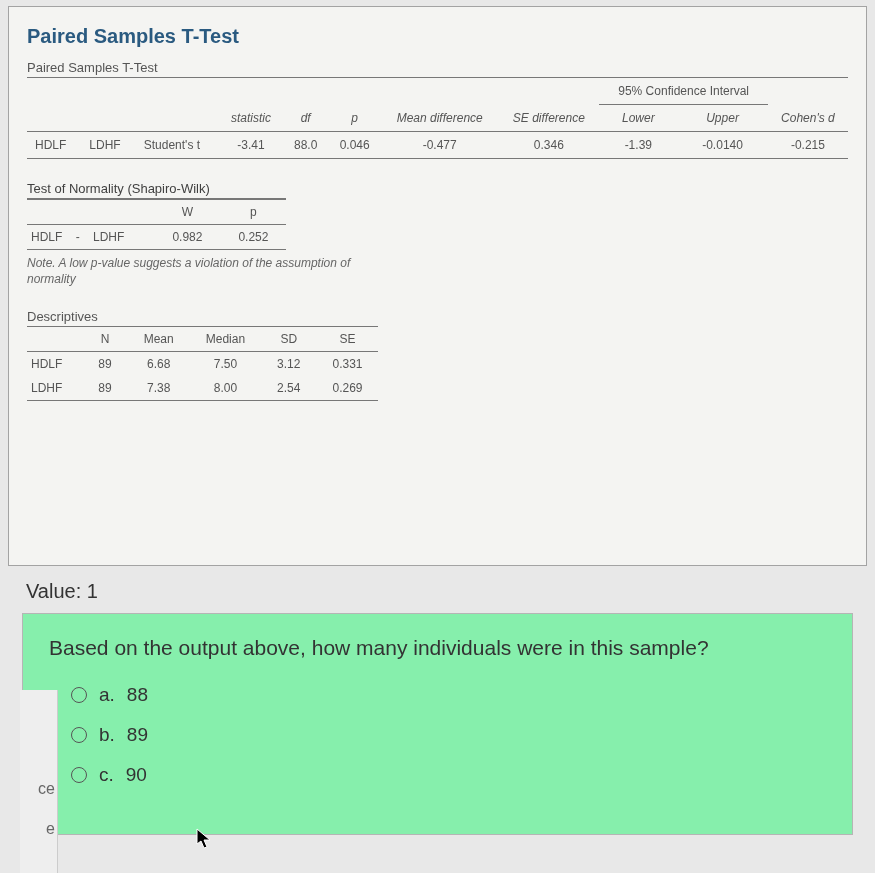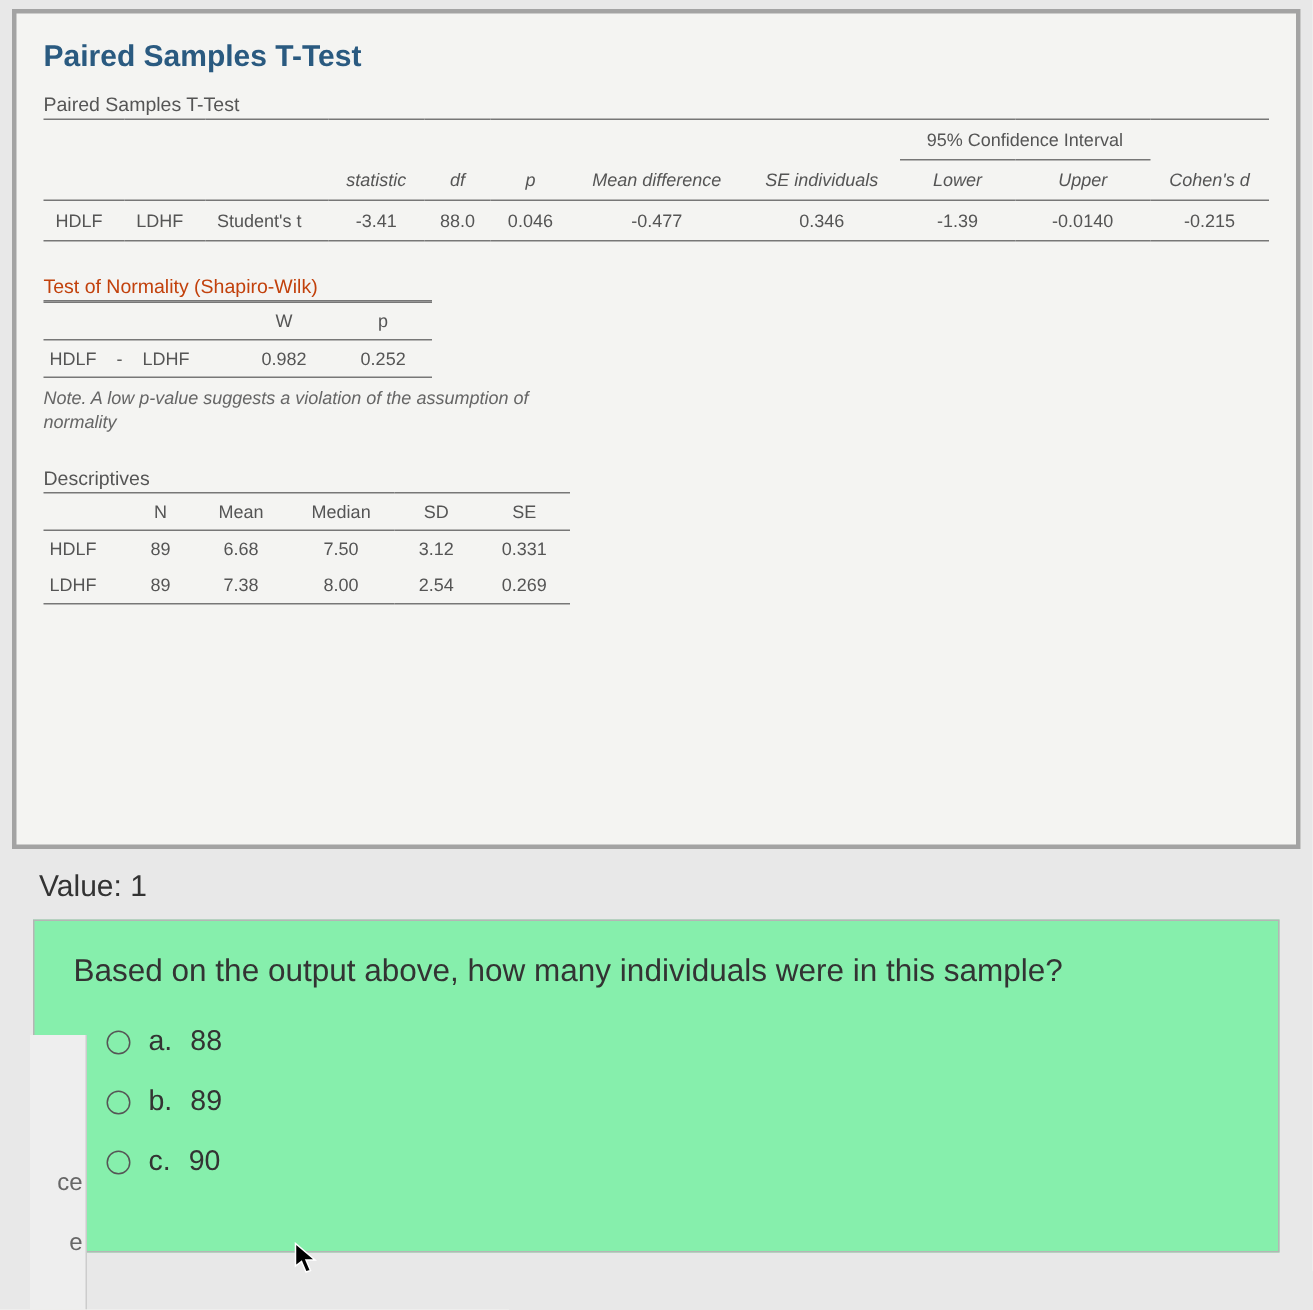--- a/index.html
+++ b/index.html
@@ -6,21 +6,21 @@
   body {
     font-family: Arial, Helvetica, sans-serif;
     background: #e8e8e8;
     width: 875px;
     height: 873px;
     overflow: hidden;
     position: relative;
   }
   .page {
     background: #f4f4f2;
-    border: 3px solid #a3a3a3;
+    border: 1px solid #a3a3a3;
     margin: 6px 8px;
     padding: 18px 18px 10px 18px;
     height: 560px;
   }
   h2.title {
     color: #2a5a80;
     font-weight: bold;
     font-size: 20px;
     margin-bottom: 12px;
   }
@@ -32,21 +32,21 @@
   table { border-collapse: collapse; font-size: 12px; color: #555; }
   .ttest { width: 100%; margin-bottom: 22px; }
   .ttest th, .ttest td { padding: 6px 8px; text-align: center; font-weight: normal; }
   .ttest .grp { text-align: center; border-bottom: 1px solid #777; }
   .ttest thead tr.top th { border-top: 1px solid #777; }
   .ttest thead tr.hdr th { border-bottom: 1px solid #777; font-style: italic; }
   .ttest tbody td { border-bottom: 1px solid #777; }
   .ttest .lbl { text-align: left; }
 
   .norm { margin-bottom: 6px; }
-  .norm caption { text-align: left; color:#c2410c; font-size:13px; padding-bottom:2px; border-bottom:1px solid #777; caption-side: top; }
+  .norm caption { text-align: left; color:#404040; font-size:13px; padding-bottom:2px; border-bottom:1px solid #777; caption-side: top; }
   .norm th, .norm td { padding: 5px 18px; text-align: center; font-weight: normal; }
   .norm thead th { border-bottom: 1px solid #777; border-top:1px solid #777; }
   .norm tbody td { border-bottom: 1px solid #777; }
   .norm .lbl { text-align: left; padding-left: 4px; padding-right: 30px; }
 
   .note { font-style: italic; color: #666; font-size: 12px; max-width: 330px; line-height: 1.3; margin-bottom: 22px; }
 
   .desc caption { text-align:left; color:#555; font-size:13px; padding-bottom:2px; caption-side: top; }
   .desc th, .desc td { padding: 5px 16px; text-align: center; font-weight: normal; }
   .desc thead th { border-bottom: 1px solid #777; border-top:1px solid #777; }
@@ -100,21 +100,21 @@
           <th></th>
         <th colspan="2" class="grp">95% Confidence Interval</th>
         <th></th>
       </tr>
       <tr class="hdr">
         <th colspan="3"></th>
         <th>statistic</th>
         <th>df</th>
         <th>p</th>
         <th>Mean difference</th>
-        <th>SE individuals</th>
+        <th>SE difference</th>
         <th>Lower</th>
         <th>Upper</th>
         <th>Cohen's d</th>
       </tr>
     </thead>
     <tbody>
       <tr>
         <td class="lbl">HDLF</td>
         <td class="lbl">LDHF</td>
         <td class="lbl">Student's t</td>

